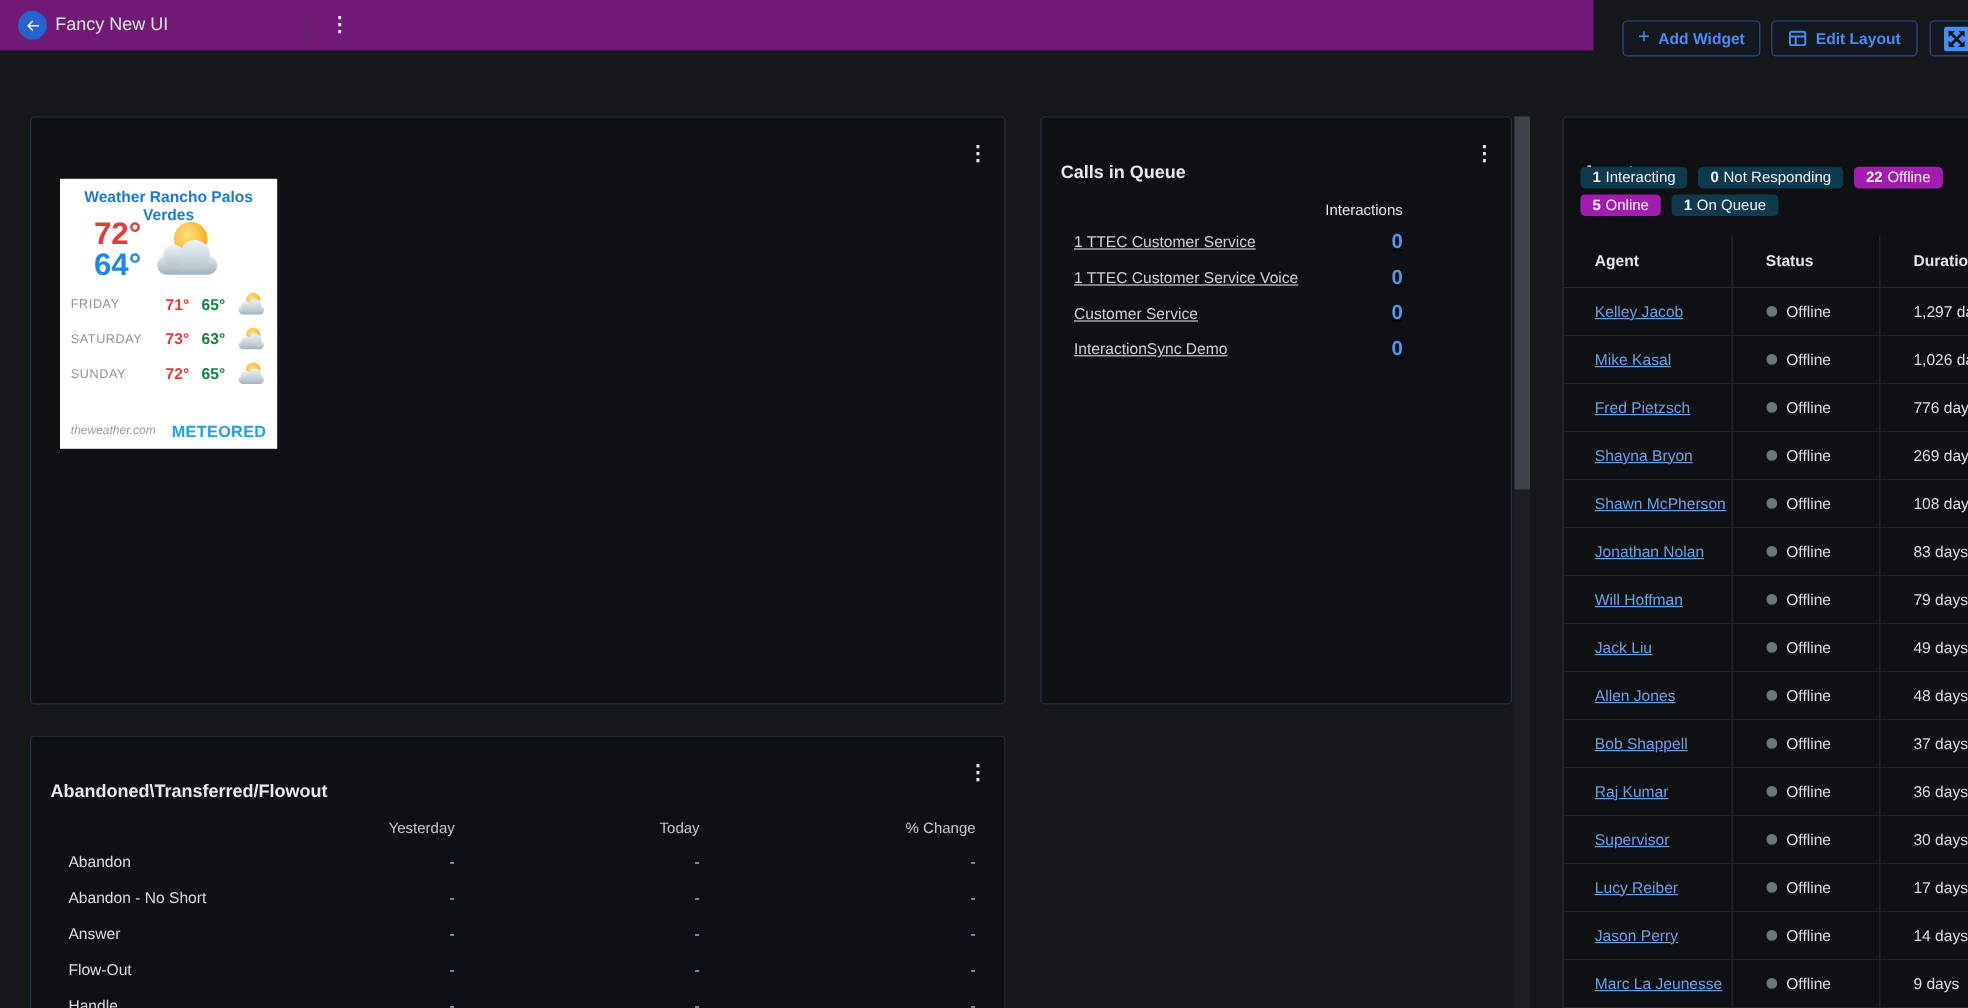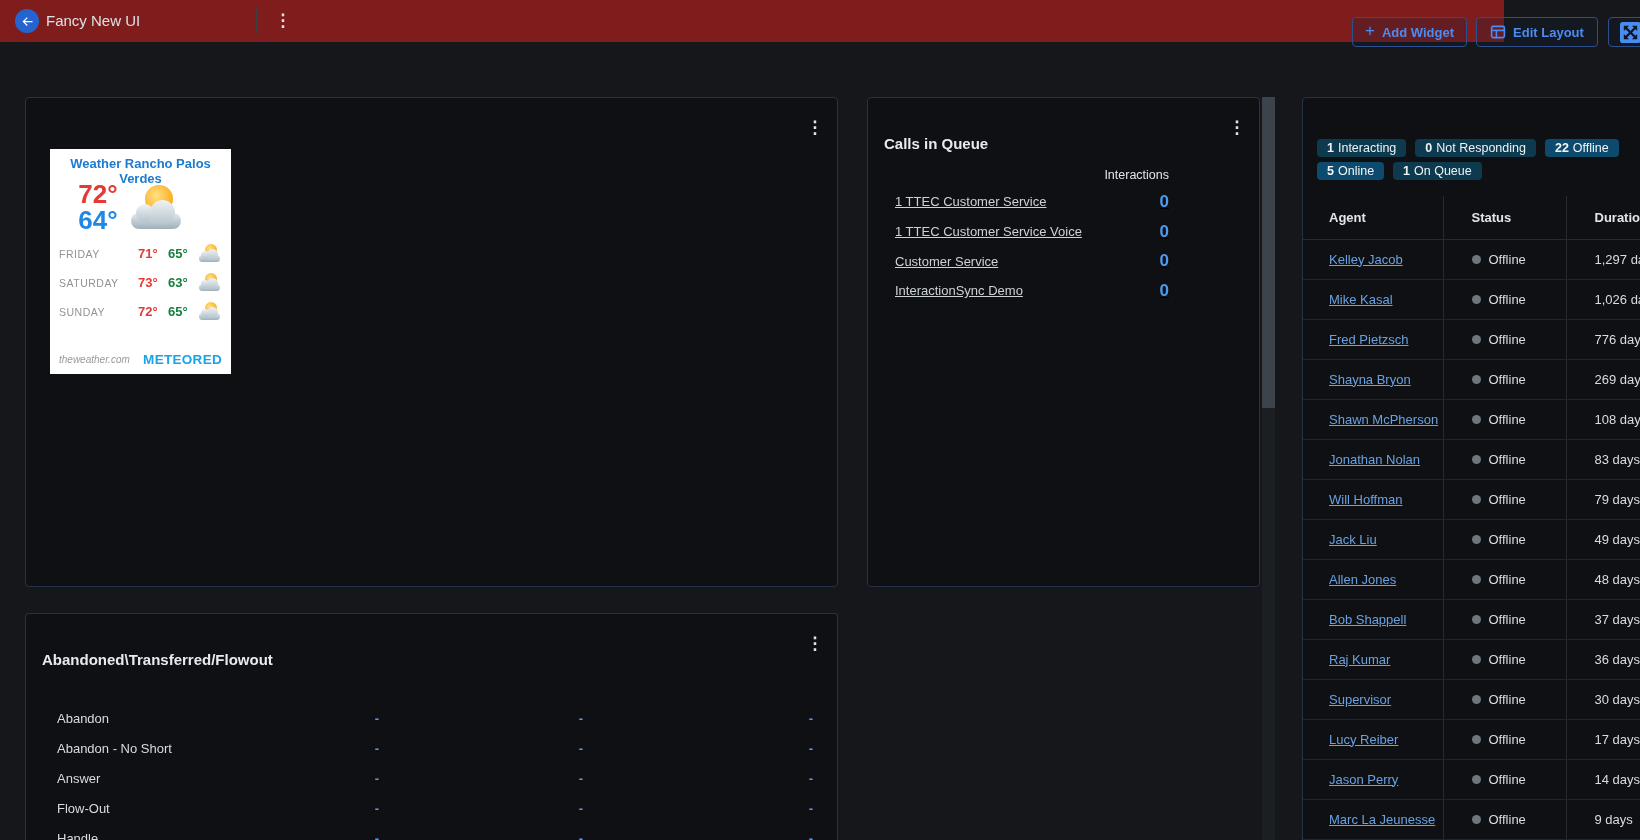--- a/index.html
+++ b/index.html
@@ -1,20 +1,20 @@
 <!DOCTYPE html>
 <html><head>
 <meta charset="utf-8">
 <style>
   html,body { margin:0; padding:0; background:#131519; }
   * { box-sizing:border-box; font-family:"Liberation Sans", sans-serif; }
   .screen { position:relative; width:1640px; height:840px; background:#15171b; overflow:hidden; }
 
   
-  .topbar { position:absolute; left:0; top:0; width:1504px; height:42px; background:#7f1d1d; }
+  .topbar { position:absolute; left:0; top:0; width:1328px; height:42px; background:#701a75; }
   .back-btn { position:absolute; left:15px; top:9px; width:24px; height:24px; border-radius:50%;
               background:#2563cf; border:none; padding:0; cursor:pointer;
               display:flex; align-items:center; justify-content:center; }
   .back-btn svg { width:15px; height:15px; display:block; }
   .tb-title { position:absolute; left:46px; top:0; line-height:42px; font-size:15px; color:#dde1e6; }
   .tb-divider { position:absolute; left:256px; top:8px; width:1px; height:26px; background:#3a4048; }
   .kebab { color:#dfe3e7; font-size:17px; font-weight:bold; line-height:20px; text-align:center;
            cursor:pointer; user-select:none; }
   .tb-kebab { position:absolute; left:272px; top:11px; width:22px; height:20px; }
   .tb-btn { position:absolute; top:17px; height:30px; background:rgba(20,30,50,0.25);
@@ -80,21 +80,21 @@
   .queue-link { font-size:13px; color:#cdd2d8; text-decoration:underline; cursor:pointer; }
   .cq-val { font-size:17px; font-weight:bold; color:#4e9af1; }
 
   
   .ag-badges { position:absolute; left:14px; top:41px; width:340px; display:flex; flex-wrap:wrap;
                column-gap:9px; row-gap:5px; }
   .badge { height:18px; display:flex; align-items:center; gap:4px; padding:0 10px; border-radius:4px;
            font-size:12.5px; color:#eef3f6; white-space:nowrap; cursor:pointer; }
   .badge b { font-weight:bold; }
   .badge.teal { background:#0d3a4f; }
-  .badge.gray { background:#0c4a6e; color:#f4f6f8;align-items:center; }
+  .badge.gray { background:#a21caf; color:#f4f6f8;align-items:center; }
   .ag-table { position:absolute; left:0; top:98px; width:400px; border-collapse:collapse; table-layout:fixed; }
   .ag-table col.c1 { width:140px; } .ag-table col.c2 { width:123px; } .ag-table col.c3 { width:137px; }
   .ag-table th { height:43px; text-align:left; font-size:13px; font-weight:bold; color:#e2e5e9;
                  border-bottom:1px solid #262b33; }
   .ag-table td { height:40px; font-size:13px; color:#d9dce0; border-bottom:1px solid #21262e; }
   .ag-table th, .ag-table td { padding:0 4px 0 13px; }
   .ag-table th:first-child, .ag-table td:first-child { padding-left:26px; }
   .ag-table th + th, .ag-table td + td { border-left:1px solid #262b33;padding-left:28px; }
   .agent-link { color:#6aa1e0; text-decoration:underline; cursor:pointer; white-space:nowrap; }
   .status-cell { display:flex; align-items:center; }
@@ -452,20 +452,25 @@
             </td>
             <td>9 days</td>
           </tr>
         </tbody>
     </table>
   </section>
 
   <section class="panel panel-abandoned">
     <h3 class="panel-title">Abandoned\Transferred/Flowout</h3>
     <div class="kebab panel-kebab">⋮</div>
+    <div class="ab-colheads">
+      <span class="ab-c1">Yesterday</span>
+      <span class="ab-c2">Today</span>
+      <span class="ab-c3">% Change</span>
+    </div>
     <div class="ab-rows">
 
         <div class="ab-row">
           <span class="ab-label">Abandon</span>
           <span class="ab-val ab-v1">-</span>
           <span class="ab-val ab-v2">-</span>
           <span class="ab-val ab-v3">-</span>
         </div>
 
         <div class="ab-row">

